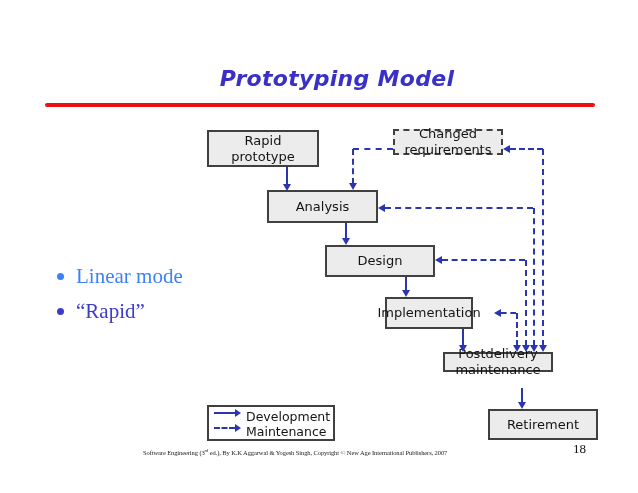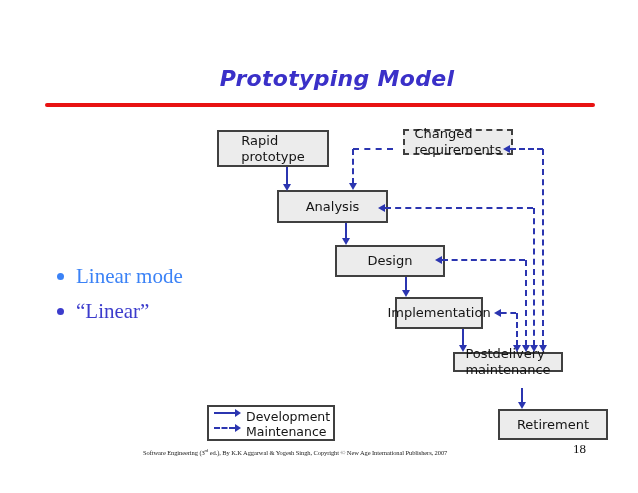--- a/index.html
+++ b/index.html
@@ -13,21 +13,21 @@
 
   .bullet-row{position:absolute;left:57px;display:flex;align-items:center;
               font-family:"Liberation Serif",serif;font-size:21px;}
   .bullet-row .dot{width:7px;height:7px;border-radius:50%;background:currentColor;
                    margin-right:12px;flex:0 0 auto;}
   .bullet-linear{top:264px;color:#3b82f6;}
   .bullet-rapid{top:299px;color:#3c3ccc;}
 
   .node{position:absolute;box-sizing:border-box;background:var(--boxfill);
         border:2px solid var(--boxborder);display:flex;align-items:center;justify-content:center;
-        font-size:13px;line-height:1.2;color:#141414;white-space:pre-line;margin-left:10px;}
+        text-align:center;font-size:13px;line-height:1.2;color:#141414;white-space:pre-line;}
   .node.dashed{border-style:dashed;}
 
   .sline-v{position:absolute;width:0;border-left:2px solid var(--blue);}
   .dline-v{position:absolute;width:0;border-left:2px dashed var(--blue);}
   .dline-h{position:absolute;height:0;border-top:2px dashed var(--blue);}
   .head-down{position:absolute;width:0;height:0;border-left:4px solid transparent;
              border-right:4px solid transparent;border-top:7px solid var(--blue);}
   .head-left{position:absolute;width:0;height:0;border-top:4px solid transparent;
              border-bottom:4px solid transparent;border-right:7px solid var(--blue);}
 
@@ -54,21 +54,21 @@
 
   <div class="title">Prototyping Model</div>
   <div class="rule"></div>
 
   <div class="bullet-row bullet-linear">
     <span class="dot"></span>
     <span>Linear mode</span>
   </div>
   <div class="bullet-row bullet-rapid">
     <span class="dot"></span>
-    <span>“Linear”</span>
+    <span>“Rapid”</span>
   </div>
 
   <div class="node" style="left:207px;top:130px;width:112px;height:37px;">Rapid
 prototype</div>
   <div class="node dashed" style="left:393px;top:129px;width:110px;height:26px;">Changed
 requirements</div>
   <div class="node" style="left:267px;top:190px;width:111px;height:33px;">Analysis</div>
   <div class="node" style="left:325px;top:245px;width:110px;height:32px;">Design</div>
   <div class="node" style="left:385px;top:297px;width:88px;height:32px;">Implementation</div>
   <div class="node" style="left:443px;top:352px;width:110px;height:20px;">Postdelivery

